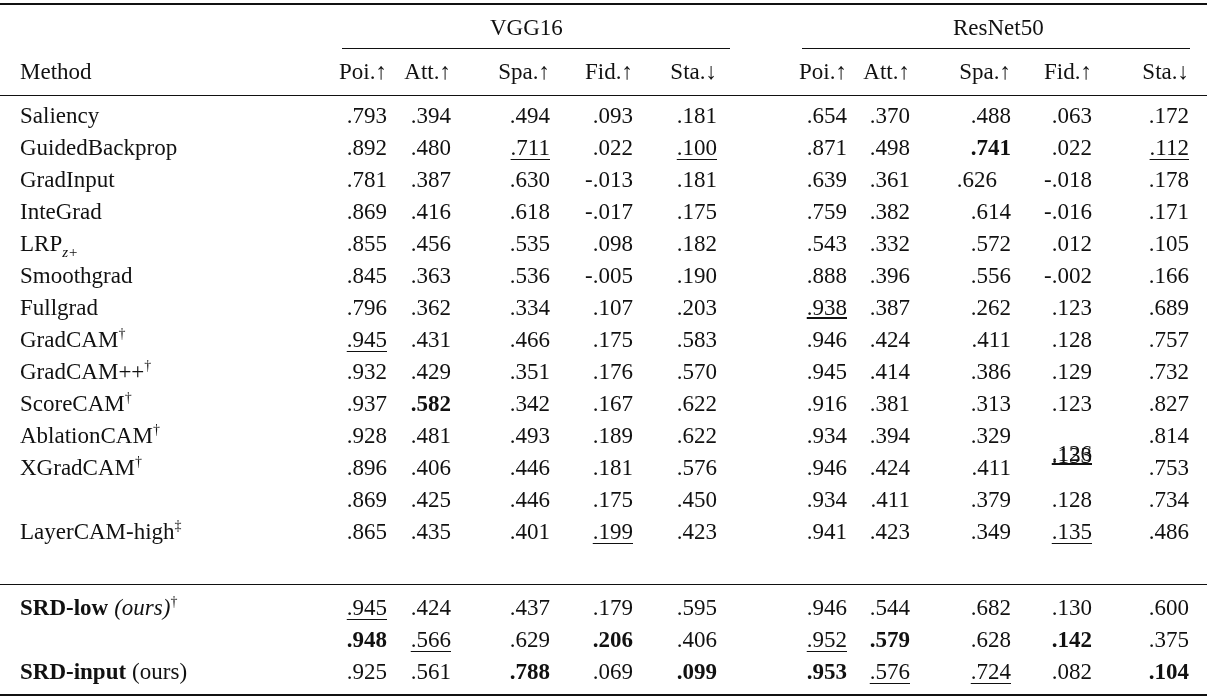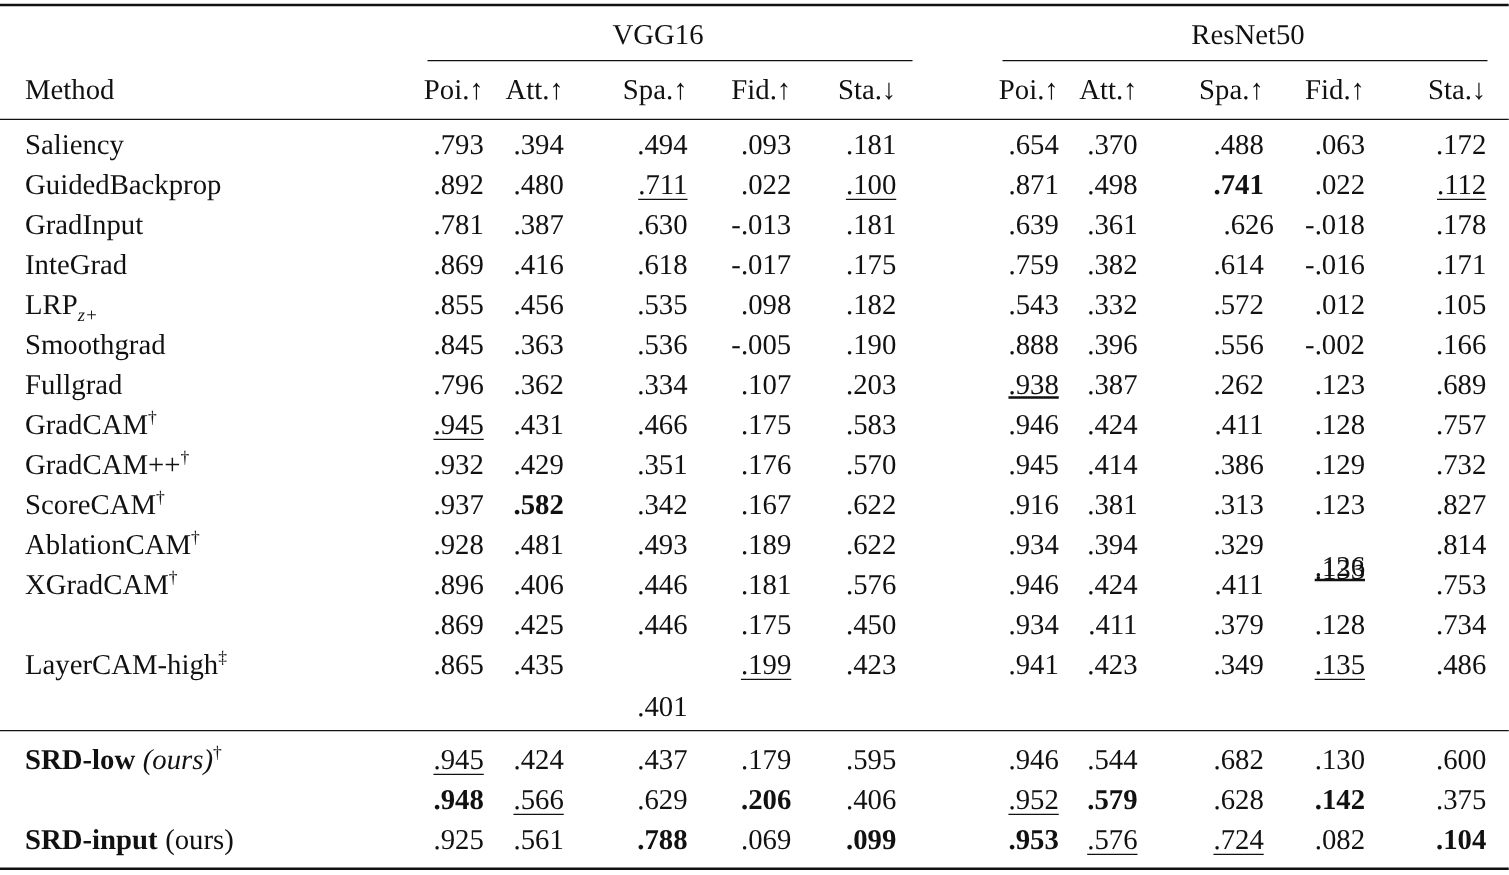--- a/index.html
+++ b/index.html
@@ -60,21 +60,21 @@
     <div class="t num" style="top: 134px; right: 115px;">.022</div>
     <div class="t num u" style="top: 134px; right: 18px;">.112</div>
     <div class="t" style="left: 20px; top: 166px;"><span>GradInput</span></div>
     <div class="t num" style="top: 166px; right: 820px;">.781</div>
     <div class="t num" style="top: 166px; right: 756px;">.387</div>
     <div class="t num" style="top: 166px; right: 657px;">.630</div>
     <div class="t num" style="top: 166px; right: 574px;">-.013</div>
     <div class="t num" style="top: 166px; right: 490px;">.181</div>
     <div class="t num" style="top: 166px; right: 360px;">.639</div>
     <div class="t num" style="top: 166px; right: 297px;">.361</div>
-    <div class="t num" style="top: 166px; right: 188px; margin-left: 35px;">.626</div>
+    <div class="t num" style="top: 166px; right: 210px; margin-left: 35px;">.626</div>
     <div class="t num" style="top: 166px; right: 115px;">-.018</div>
     <div class="t num" style="top: 166px; right: 18px;">.178</div>
     <div class="t" style="left: 20px; top: 198px;"><span>InteGrad</span></div>
     <div class="t num" style="top: 198px; right: 820px;">.869</div>
     <div class="t num" style="top: 198px; right: 756px;">.416</div>
     <div class="t num" style="top: 198px; right: 657px;">.618</div>
     <div class="t num" style="top: 198px; right: 574px;">-.017</div>
     <div class="t num" style="top: 198px; right: 490px;">.175</div>
     <div class="t num" style="top: 198px; right: 360px;">.759</div>
     <div class="t num" style="top: 198px; right: 297px;">.382</div>
@@ -175,21 +175,21 @@
     <div class="t num" style="top: 486px; right: 574px;">.175</div>
     <div class="t num" style="top: 486px; right: 490px;">.450</div>
     <div class="t num" style="top: 486px; right: 360px;">.934</div>
     <div class="t num" style="top: 486px; right: 297px;">.411</div>
     <div class="t num" style="top: 486px; right: 196px;">.379</div>
     <div class="t num" style="top: 486px; right: 115px;">.128</div>
     <div class="t num" style="top: 486px; right: 18px;">.734</div>
     <div class="t" style="left: 20px; top: 518px;"><span>LayerCAM-high</span><sup>‡</sup></div>
     <div class="t num" style="top: 518px; right: 820px;">.865</div>
     <div class="t num" style="top: 518px; right: 756px;">.435</div>
-    <div class="t num" style="top: 518px; right: 657px; margin-top: 34px;">.401</div>
+    <div class="t num" style="top: 518px; right: 657px;">.401</div>
     <div class="t num u" style="top: 518px; right: 574px;">.199</div>
     <div class="t num" style="top: 518px; right: 490px;">.423</div>
     <div class="t num" style="top: 518px; right: 360px;">.941</div>
     <div class="t num" style="top: 518px; right: 297px;">.423</div>
     <div class="t num" style="top: 518px; right: 196px;">.349</div>
     <div class="t num u" style="top: 518px; right: 115px;">.135</div>
     <div class="t num" style="top: 518px; right: 18px;">.486</div>
     <div class="t" style="left: 20px; top: 594px;"><span class="b">SRD-low</span><span class="it" style="margin-left: 6px;">(ours)</span><sup>†</sup></div>
     <div class="t num u" style="top: 594px; right: 820px;">.945</div>
     <div class="t num" style="top: 594px; right: 756px;">.424</div>

